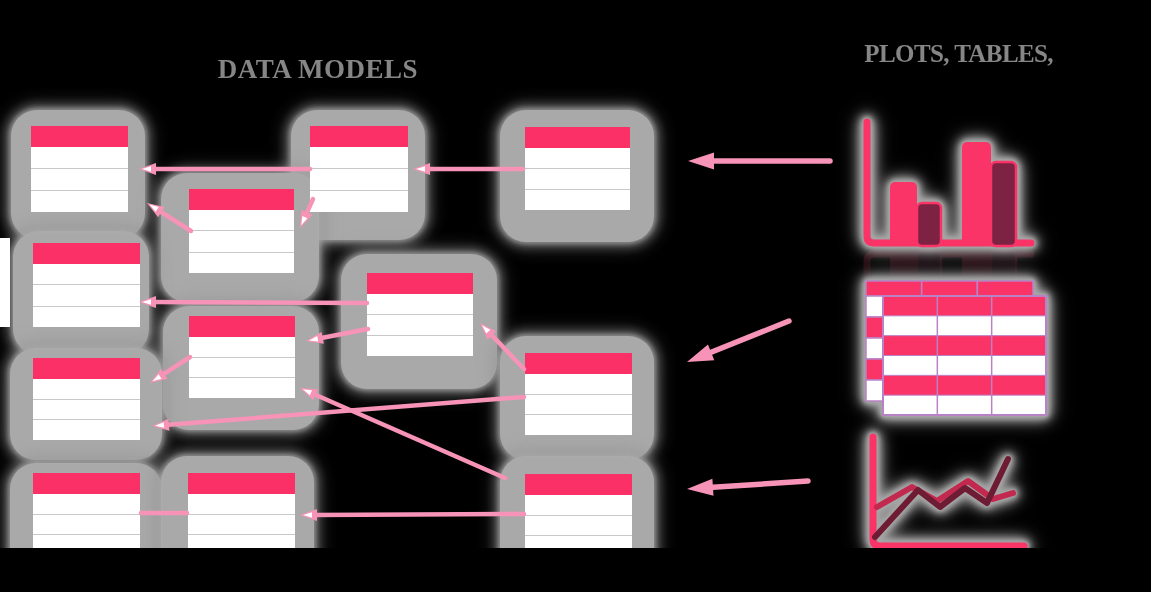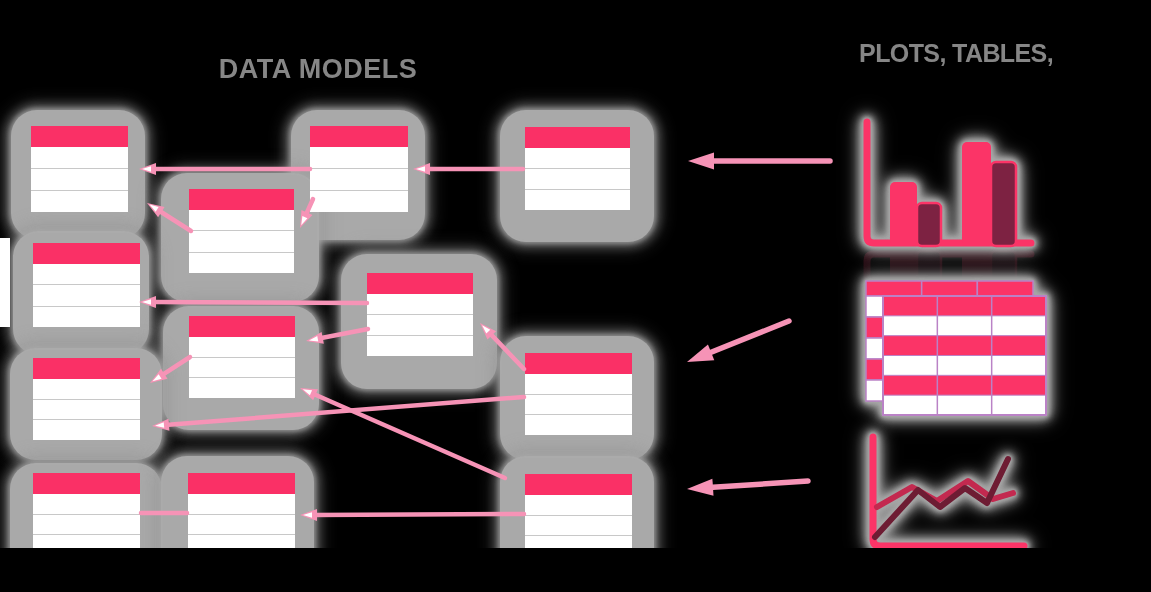--- a/index.html
+++ b/index.html
@@ -1,19 +1,19 @@
 <!DOCTYPE html>
 <html style="--background: #000000; --title_text: #868686; --card: #a9a9a9; --table_bg: #ffffff; --header_pink: #fa3066; --row_divider: #c8c8c8; --arrow_pink: #f693b6; --arrowhead_inner: #ffffff; --icon_pink: #fb3467; --icon_maroon: #7d2242; --line_crimson: #c3294f; --line_maroon: #6e1c33; --table_icon_border: #ba82c6;"><head>
 <meta charset="utf-8">
 <style>
   html,body{margin:0;padding:0;background:#000;}
   #stage{
     position:relative;width:1151px;height:548px;overflow:hidden;
     background:var(--background,#000);
-    font-family:Liberation Sans, sans-serif;
+    font-family:Liberation Serif, serif;
   }
   .title{
     position:absolute;color:var(--title_text,#868686);font-weight:700;
     text-align:center;z-index:4;user-select:none;
   }
   #title-left{left:168px;top:54px;width:300px;font-size:27px;letter-spacing:.5px;}
   #title-right{left:753px;top:37px;width:300px;font-size:25px;line-height:33px;letter-spacing:-.6px;text-align:right;}
   .card{
     position:absolute;background:var(--card,#a9a9a9);border-radius:24px;z-index:1;
     box-shadow:

